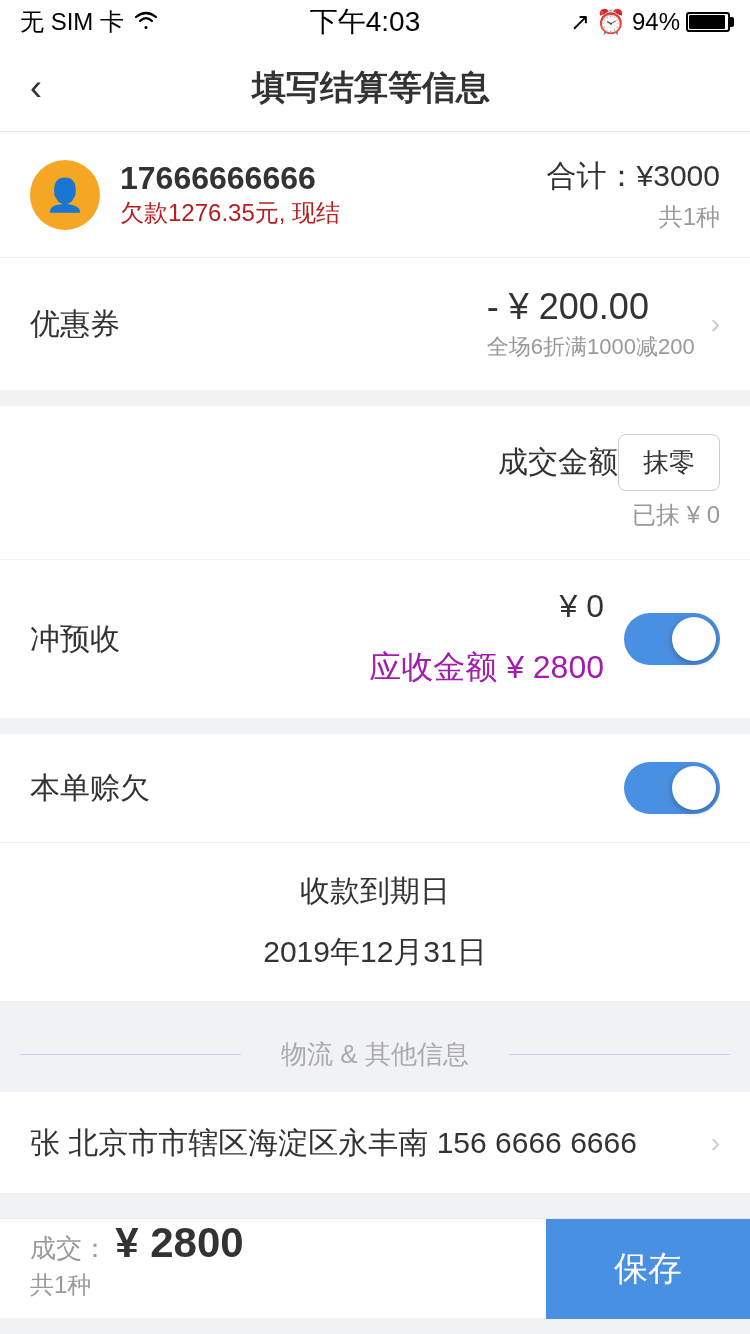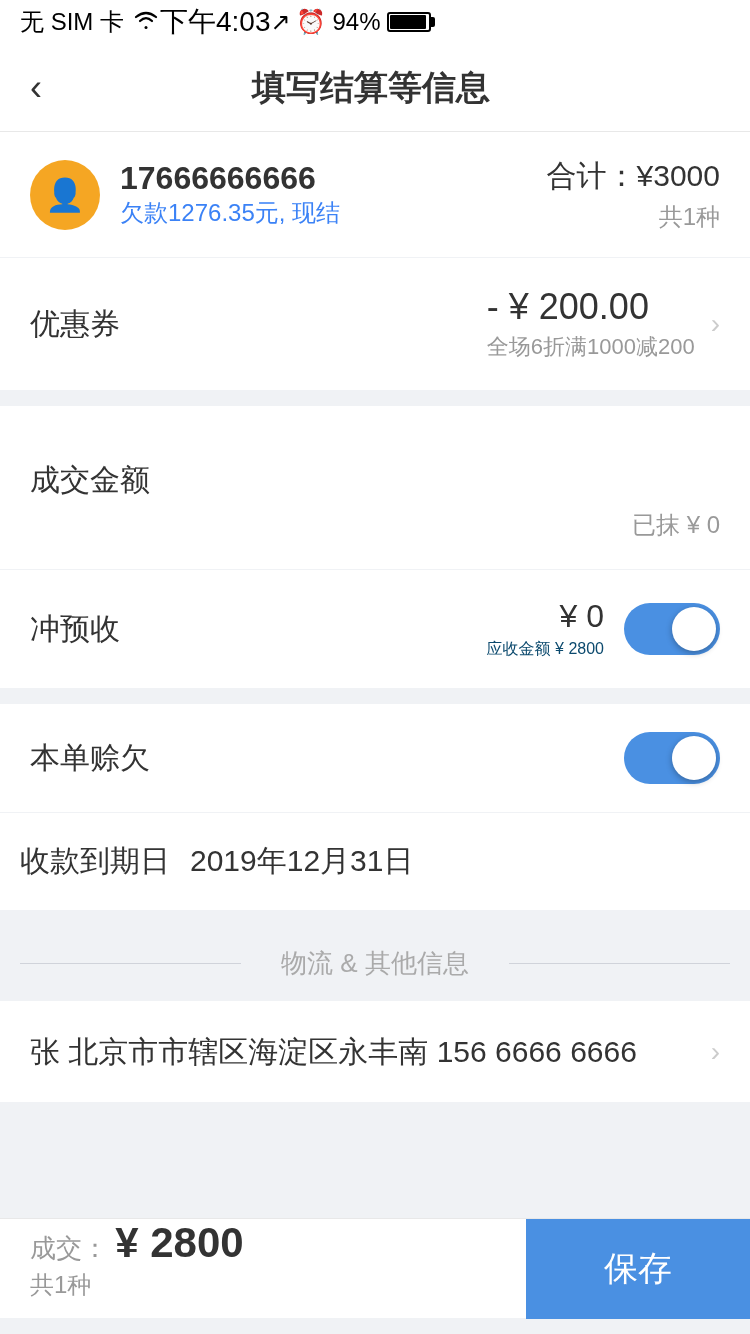--- a/index.html
+++ b/index.html
@@ -14,20 +14,21 @@
       position: relative;
     }
 
     
     .status-bar {
       width: 100%;
       height: 44px;
       background: #fff;
       display: flex;
       align-items: center;
+      justify-content: space-between;
       padding: 0 20px;
       font-size: 24px;
       color: #000;
     }
     .status-left { display: flex; align-items: center; gap: 8px; }
     .status-center { font-size: 28px; font-weight: 500; }
     .status-right { display: flex; align-items: center; gap: 6px; font-size: 24px; }
     .battery {
       width: 44px; height: 20px; border: 2px solid #000; border-radius: 3px;
       position: relative; display: inline-flex; align-items: center;
@@ -96,21 +97,21 @@
       display: flex; align-items: center; justify-content: center;
       font-size: 32px; color: white;
     }
     .customer-info .phone {
       font-size: 32px;
       font-weight: 600;
       color: #333;
     }
     .customer-info .debt {
       font-size: 24px;
-      color: #3b82f6;
+      color: #b91c1c;
     }
     .customer-right {
       text-align: right;
     }
     .customer-right .total {
       font-size: 30px;
       color: #333;
     }
     .customer-right .count {
       font-size: 24px;
@@ -153,22 +154,21 @@
     }
 
     
     .deal-section {
       background: #fff;
       padding: 28px 30px;
     }
     .deal-row {
       display: flex;
       align-items: center;
-      justify-content: flex-start;
-      margin-top: 26px;
+      justify-content: flex-end;
     }
     .deal-label {
       font-size: 30px;
       color: #333;
     }
     .deal-right {
       display: flex;
       align-items: center;
       gap: 20px;
     }
@@ -212,23 +212,23 @@
       gap: 20px;
     }
     .chong-amount-block {
       text-align: right;
     }
     .chong-amount {
       font-size: 32px;
       color: #333;
     }
     .chong-sub {
-      font-size: 16px;
-      color: #0c4a6e;
-      margin-top: 4px;
+      font-size: 32px;
+      color: #a21caf;
+      margin-top: 21px;
     }
 
     
     .toggle {
       width: 96px; height: 52px;
       border-radius: 26px;
       background: #4a90e2;
       position: relative;
       cursor: pointer;
       flex-shrink: 0;
@@ -256,20 +256,21 @@
     }
 
     
     .date-row {
       background: #fff;
       padding: 28px 20px;
       display: flex;
       align-items: center;
       gap: 20px;
       border-top: 1px solid #f0f2f5;
+      flex-direction: column;
     }
     .date-label {
       font-size: 30px;
       color: #333;
       flex-shrink: 0;
     }
     .date-value {
       font-size: 30px;
       color: #333;
     }
@@ -351,21 +352,21 @@
       background: #f5a623;
       border: none;
       font-size: 34px;
       color: #fff;
       cursor: pointer;
       display: flex;
       align-items: center;
       justify-content: center;
     }
     .btn-save {
-      width: 224px;
+      width: 204px;
       height: 100px;
       background: #4a90e2;
       border: none;
       font-size: 34px;
       color: #fff;
       cursor: pointer;
       display: flex;
       align-items: center;
       justify-content: center;
     }
@@ -430,20 +431,21 @@
     </div>
   </div>
 </div>
 
 <div class="section-divider"></div>
 
 <div class="deal-section">
   <div class="deal-row">
     <span class="deal-label">成交金额</span>
     <div class="deal-right">
+      <button class="round-btn">抹零</button>
     </div>
   </div>
   <div class="deal-sub">已抹  ¥ 0</div>
 </div>
 
 <div class="chong-row">
   <span class="chong-label">冲预收</span>
   <div class="chong-right">
     <div class="chong-amount-block">
       <div class="chong-amount">¥ 0</div>

